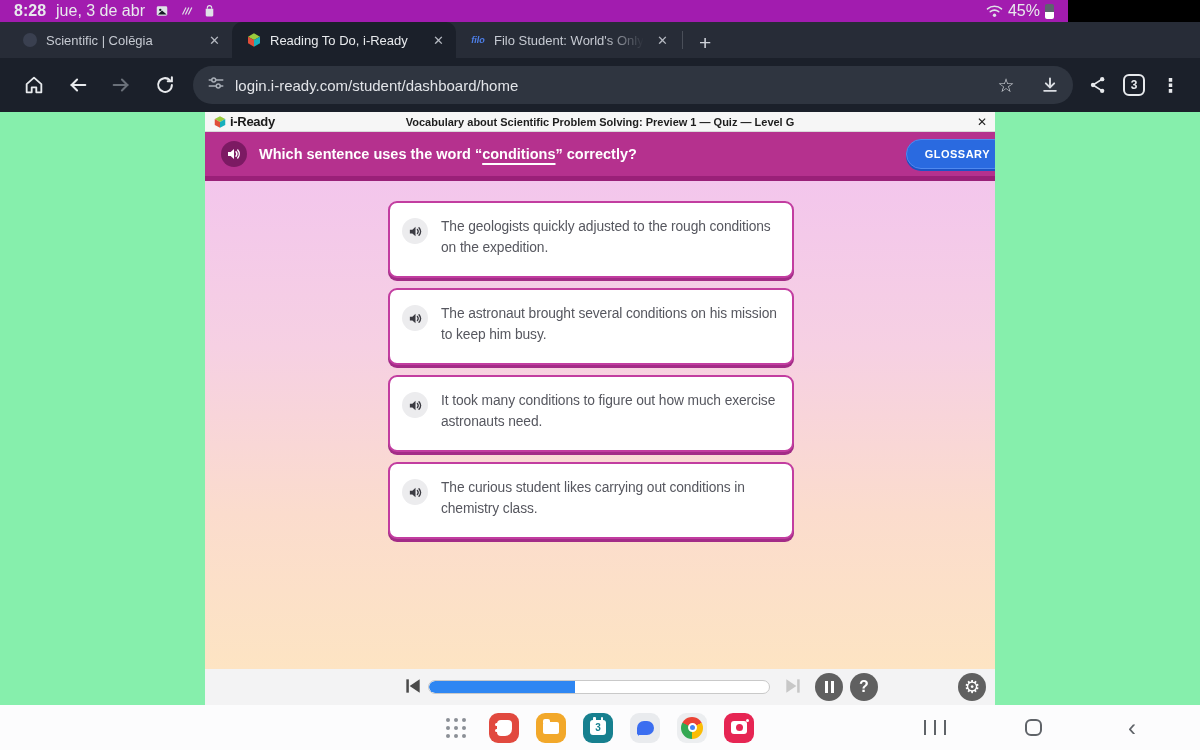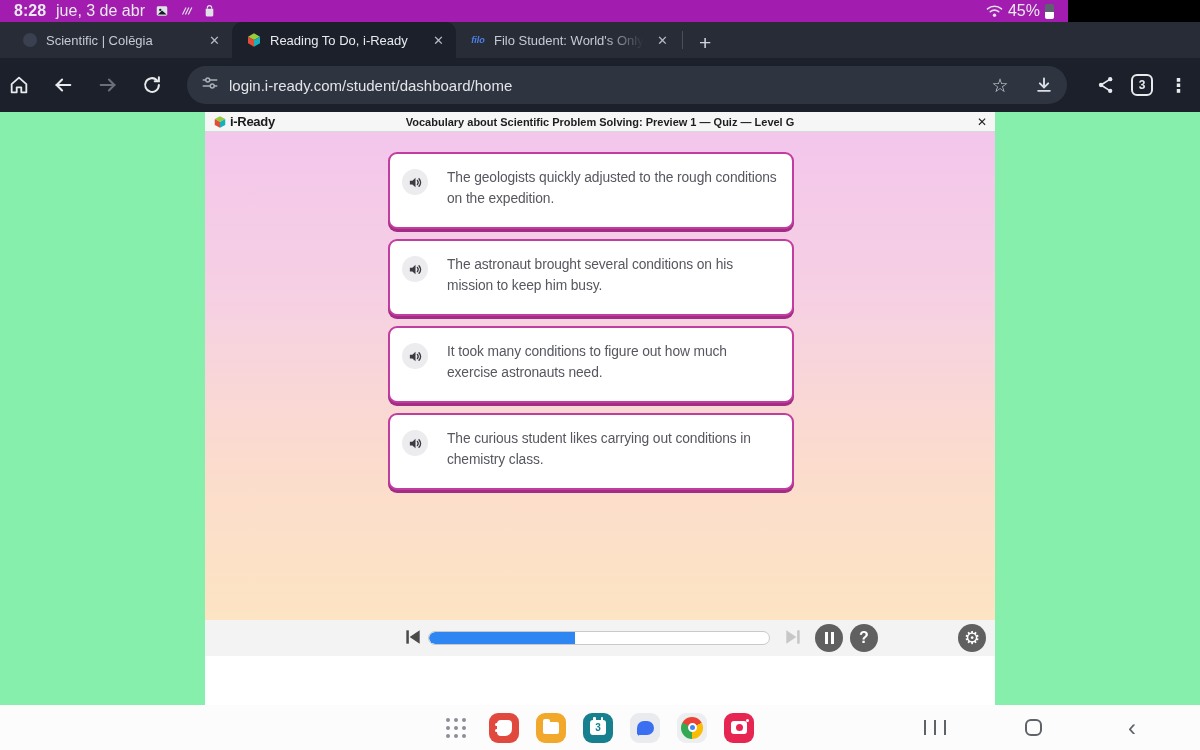--- a/index.html
+++ b/index.html
@@ -27,21 +27,21 @@
   .tab-label.fade { -webkit-mask-image:linear-gradient(90deg,#000 72%,transparent 98%); mask-image:linear-gradient(90deg,#000 72%,transparent 98%); }
   .tab-close { font-size:13px; color:#b6bac2; padding:0 2px; }
   .favicon { width:16px; height:16px; flex:0 0 16px; display:flex; align-items:center; justify-content:center; }
   .favicon-colegia { width:14px; height:14px; border-radius:50%; background:#3a4050; }
   .favicon-filo { color:#4d7fe8; font-size:9px; font-weight:700; font-style:italic; }
   .tab-divider { width:1px; height:18px; background:#4a4f59; margin:0 6px 9px 2px; }
   .new-tab { color:#cfd3da; font-size:21px; font-weight:300; margin-bottom:3px; padding:0 10px; }
 
   
   .toolbar { position:absolute; top:58px; left:0; width:1200px; height:54px; background:#1b202a;
-    display:flex; align-items:center; padding:0 6px; gap:18px; }
+    display:flex; align-items:center; padding:0 14px; gap:4px; }
   .tb-btn { width:40px; height:40px; display:flex; align-items:center; justify-content:center; color:#e8eaed; }
   .tb-btn.disabled { color:#6a7079; }
   .omnibox { height:38px; flex:0 0 880px; background:#2f3540; border-radius:19px; display:flex; align-items:center;
     padding:0 6px 0 14px; gap:10px; margin-left:4px; }
   .omnibox-url { flex:1; color:#e2e4e8; font-size:15px; white-space:nowrap; overflow:hidden; }
   .omni-icon { width:34px; height:34px; display:flex; align-items:center; justify-content:center; color:#dadde2; }
   .star-glyph { font-size:19px; line-height:1; }
   .toolbar-right { display:flex; align-items:center; margin-left:6px; gap:10px; color:#e8eaed; }
   .tab-counter { width:22px; height:22px; border:2px solid #e8eaed; border-radius:6px; display:flex;
     align-items:center; justify-content:center; font-size:12px; font-weight:700; }
@@ -67,21 +67,21 @@
   .q-word { font-weight:800; text-decoration:underline; text-underline-offset:4px; text-decoration-thickness:2px; }
   .q-quote { font-weight:800; }
   .glossary-btn { position:absolute; right:-14px; top:7px; background:#2a6ae0; border:1px solid #5089ef;
     box-shadow:0 2px 0 #1c53c4; color:#fff; font-size:11px; font-weight:800; letter-spacing:0.5px;
     padding:8px 18px; border-radius:15px; }
 
   .stage { height:488px; background:linear-gradient(180deg,#f3c6ec 0%,#f6d0e3 34%,#fbdccd 68%,#fde4c3 100%);
     padding-top:20px; }
   .card { width:406px; margin:0 auto 10px 183px; min-height:77px; background:#fff;
     border:2px solid #c23da0; border-radius:9px; box-shadow:0 3px 0 #a32c87;
-    display:flex; align-items:flex-start; padding:13px 14px 12px 12px; gap:19px; }
+    display:flex; align-items:flex-start; padding:13px 14px 12px 12px; gap:13px; }
   .card-speaker { width:26px; height:26px; border-radius:50%; background:#ececee; color:#3b3b42;
     display:flex; align-items:center; justify-content:center; flex:0 0 26px; margin-top:2px; }
   .card-text { font-size:13.8px; color:#56575f; line-height:1.55; width:352px; letter-spacing:-0.1px; }
 
   .player-bar { position:relative; height:36px; background:#f3f3f4; }
   .skip-back { position:absolute; left:198px; top:7px; color:#4a4a4a; }
   .skip-fwd { position:absolute; left:578px; top:7px; color:#c7c7c7; }
   .progress-track { position:absolute; left:223px; top:11px; width:342px; height:14px; background:#fff;
     border:1px solid #c9c9c9; border-radius:8px; overflow:hidden; }
   .progress-fill { height:100%; background:#2e86f2; border-radius:8px 0 0 8px; }
@@ -290,20 +290,29 @@
         <span class="brand">
           <svg width="14" height="14" viewBox="0 0 24 24">
               <use href="#ic-cube"></use>
             </svg>
           <span class="brand-text">i-Ready</span>
         </span>
         <span class="quiz-title">Vocabulary about Scientific Problem Solving: Preview 1 — Quiz — Level G</span>
         <span class="quiz-close">✕</span>
       </div>
 
+      <div class="question-bar">
+        <span class="q-speaker">
+          <svg width="16" height="16" viewBox="0 0 24 24">
+              <use href="#ic-speaker"></use>
+            </svg>
+        </span>
+        <span class="q-text"><span>Which sentence uses the word </span><span class="q-quote">“</span><span class="q-word">conditions</span><span class="q-quote">”</span><span> correctly?</span></span>
+        <span class="glossary-btn">GLOSSARY</span>
+      </div>
 
       <div class="stage">
         <div class="card">
           <span class="card-speaker">
               <svg width="15" height="15" viewBox="0 0 24 24">
                 <use href="#ic-speaker"></use>
               </svg>
             </span>
           <span class="card-text">The geologists quickly adjusted to the rough conditions on the expedition.</span>
         </div>

